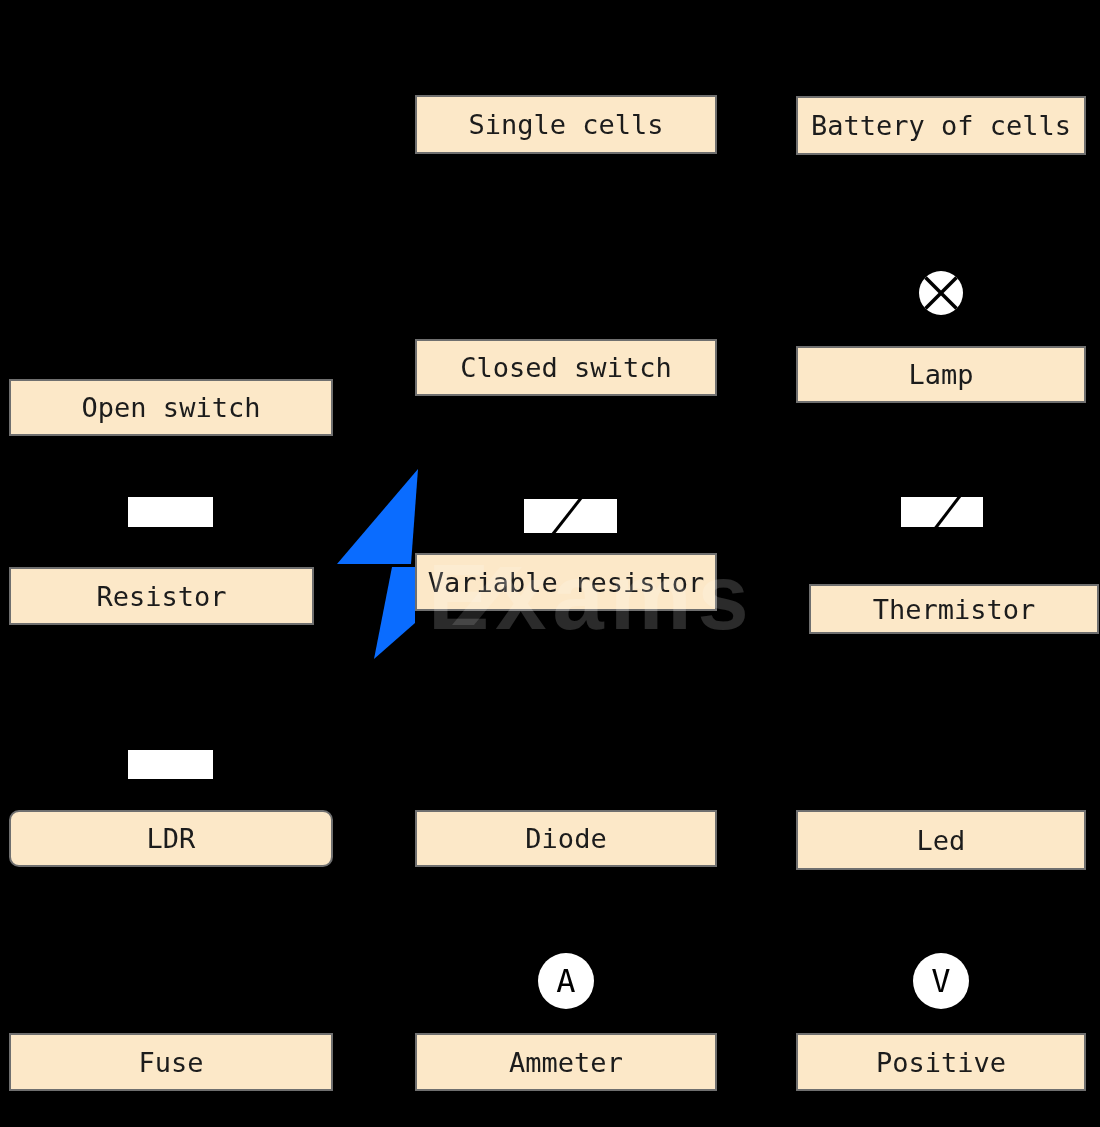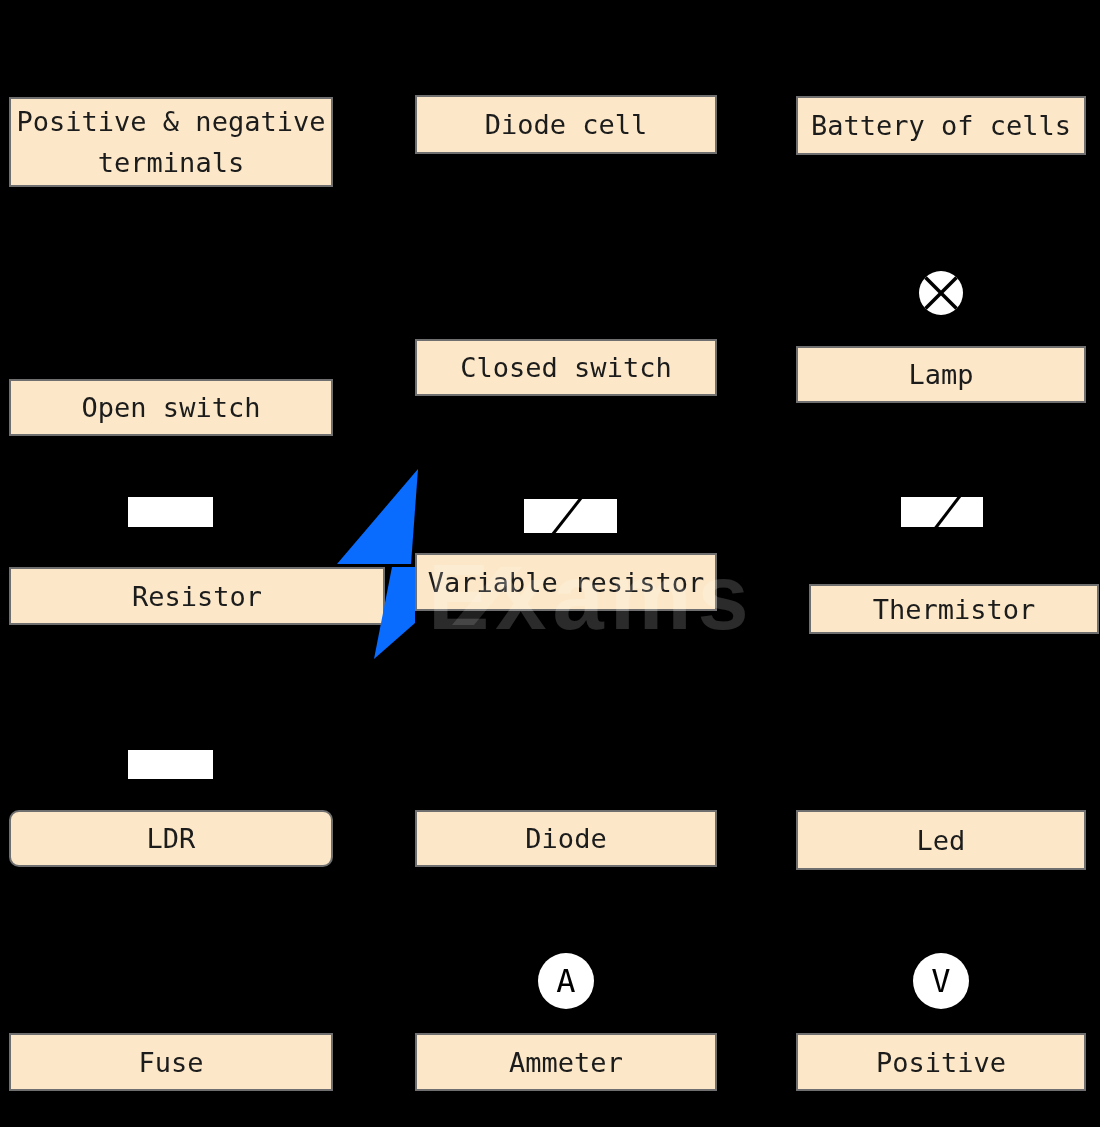--- a/index.html
+++ b/index.html
@@ -37,41 +37,38 @@
     letter-spacing:6px;
     color:rgba(255,255,255,0.17);
     pointer-events:none;
   }
 </style>
 </head>
 <body>
 
 <div class="canvas">
 
-  <div class="label-box" style="left:9px;top:97px;width:324px;height:90px;">
-    <span>Positive &amp; negative terminals</span>
-  </div>
   <div class="label-box" style="left:415px;top:95px;width:302px;height:59px;">
-    <span>Diode cell</span>
+    <span>Single cells</span>
   </div>
   <div class="label-box" style="left:796px;top:96px;width:290px;height:59px;">
     <span>Battery of cells</span>
   </div>
 
   <div class="label-box" style="left:9px;top:339px;width:324px;height:57px;margin-top:40px;">
     <span>Open switch</span>
   </div>
   <div class="label-box" style="left:415px;top:339px;width:302px;height:57px;">
     <span>Closed switch</span>
   </div>
   <div class="label-box" style="left:796px;top:339px;width:290px;height:57px;margin-top:7px;">
     <span>Lamp</span>
   </div>
 
-  <div class="label-box" style="left:9px;top:567px;width:376px;height:58px;">
+  <div class="label-box" style="left:9px;top:567px;width:305px;height:58px;">
     <span>Resistor</span>
   </div>
   <div class="label-box" style="left:415px;top:553px;width:302px;height:58px;">
     <span>Variable resistor</span>
   </div>
   <div class="label-box" style="left:796px;top:584px;width:290px;height:50px;margin-left:13px;">
     <span>Thermistor</span>
   </div>
 
   <div class="label-box" style="left:9px;top:810px;width:324px;height:57px;border-radius:10px;">

